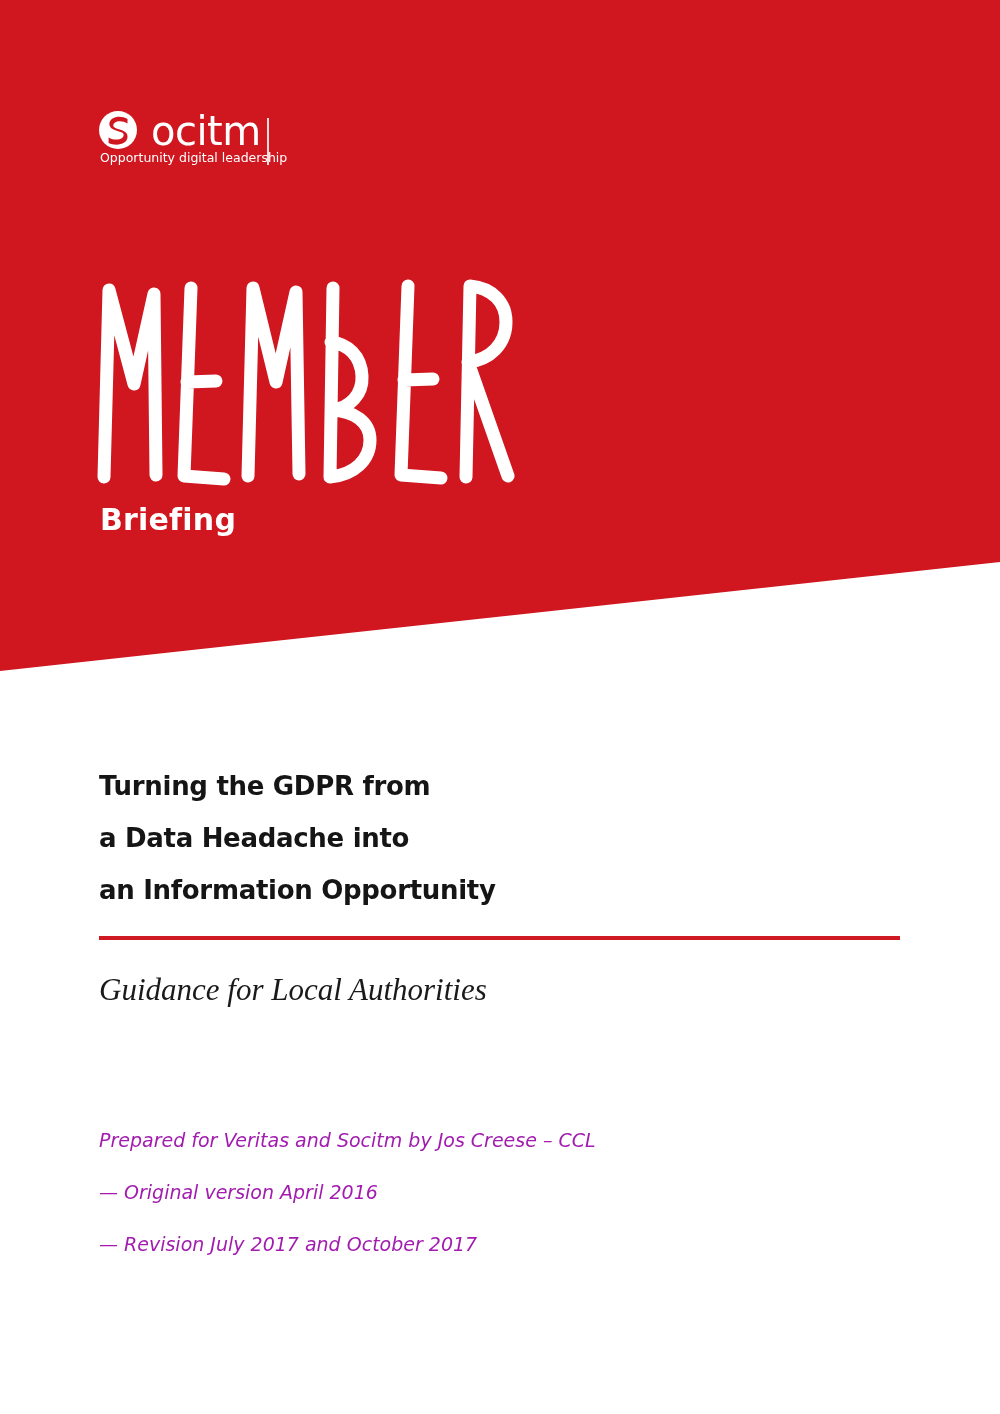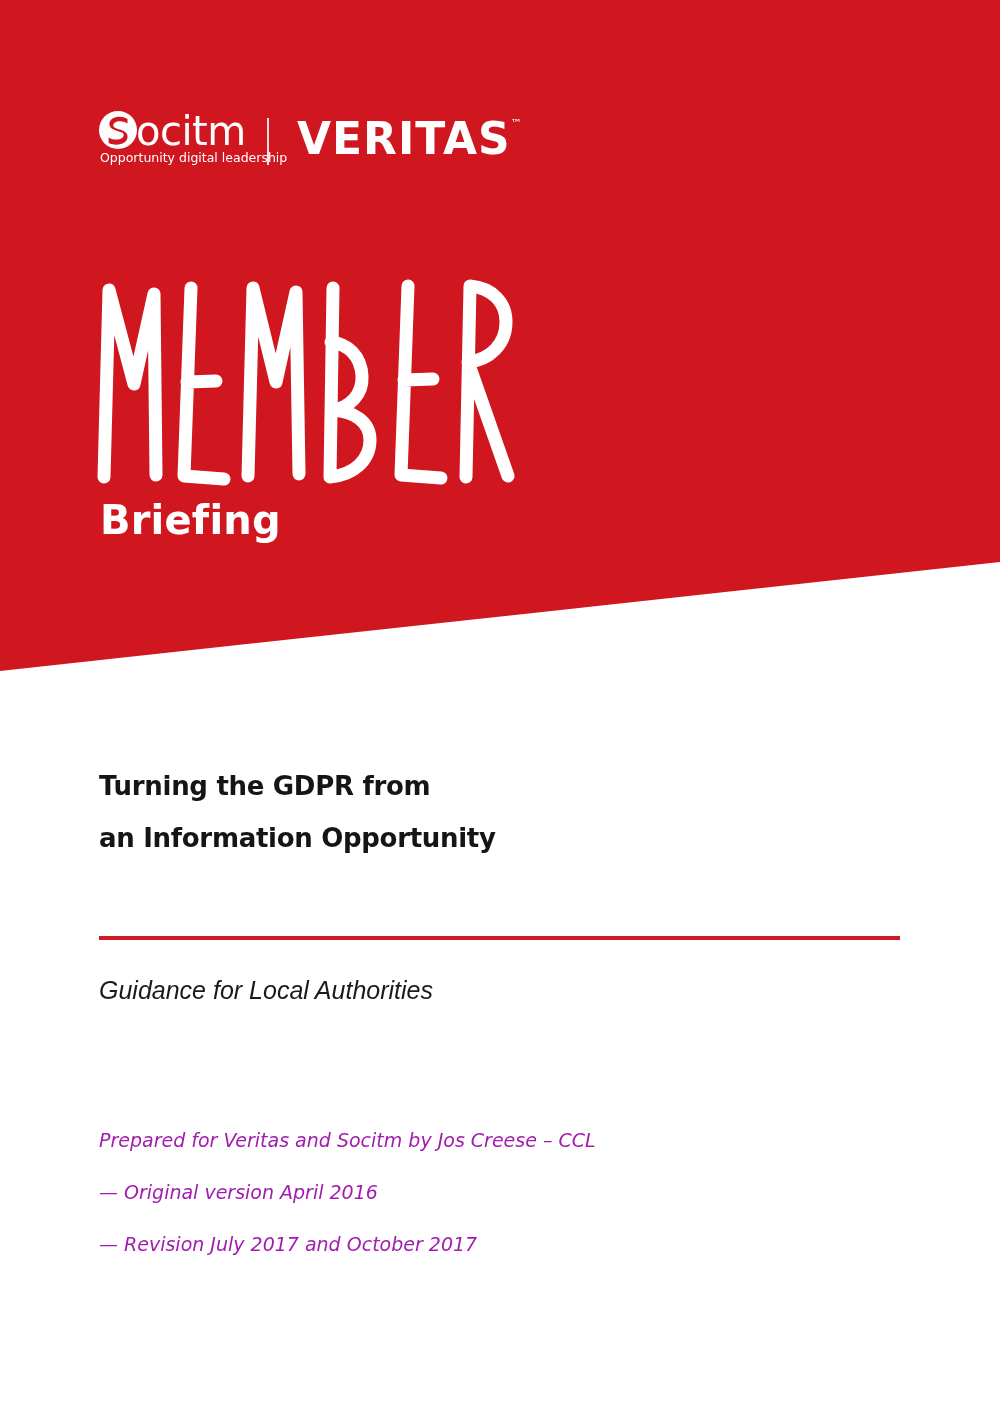--- a/index.html
+++ b/index.html
@@ -55,20 +55,21 @@
     display: block;
   }
   .socitm-word {
     font-family: "DejaVu Sans", sans-serif;
     font-size: 40px;
     line-height: 40px;
     color: #ffffff;
     letter-spacing: -0.5px;
     margin-left: -2px;
     margin-top: 3px;
+    padding-left: 15px;
   }
   .socitm-tagline {
     position: absolute;
     left: 2px;
     top: 43px;
     font-family: "DejaVu Sans", sans-serif;
     font-size: 12.5px;
     line-height: 14px;
     color: #ffffff;
     white-space: nowrap;
@@ -112,21 +113,21 @@
     left: 96px;
     top: 272px;
     display: block;
   }
   .briefing-label {
     position: absolute;
     left: 100px;
     top: 500px;
     font-family: "DejaVu Sans", sans-serif;
     font-weight: bold;
-    font-size: 40px;
+    font-size: 30px;
     line-height: 40px;
     color: #ffffff;
     letter-spacing: 0.2px;
     text-align: right;
   }
 
   
   .title-block {
     position: absolute;
     left: 99px;
@@ -152,23 +153,23 @@
     top: 936px;
     width: 801px;
     height: 4px;
     background: #CF1A24;
   }
 
   .doc-subtitle {
     position: absolute;
     left: 99px;
     top: 973px;
-    font-family: Liberation Sans, sans-serif;
+    font-family: Liberation Serif, serif;
     font-style: italic;
-    font-size: 25px;
+    font-size: 31px;
     line-height: 34px;
     color: #1a1a1a;
   }
 
   
   .credits {
     position: absolute;
     left: 99px;
     top: 1128px;
     width: 760px;
@@ -204,24 +205,20 @@
                    C30.4 29.8 30.6 24.6 27.2 22.0 C24.2 19.7 19.4 19.3 16.8 17.8
                    C14.6 16.5 14.8 14.1 17.0 12.6 C20.0 10.6 25.4 11.0 29.5 13.4 Z" fill="#D0161F"></path>
         </svg>
         <span class="socitm-word">ocitm</span>
       </div>
       <div class="socitm-tagline">Opportunity digital leadership</div>
     </div>
 
     <div class="logo-divider"></div>
 
-    <div class="veritas-logo">
-      <span class="veritas-word">VERITAS</span>
-      <span class="veritas-tm">™</span>
-    </div>
 
   </div>
 
   <svg class="member-word" width="420" height="215" viewBox="0 0 420 215">
     <g fill="none" stroke="#ffffff" stroke-width="13" stroke-linecap="round" stroke-linejoin="round">
 
       <path d="M8 205 L13 18 L38 112 L58 22 L60 203"></path>
 
       <path d="M95 16 L88 204 L128 207 M91 110 L120 109"></path>
 
@@ -233,20 +230,21 @@
       <path d="M312 14 L305 203 L345 206 M308 108 L337 107"></path>
 
       <path d="M370 205 L374 14 C396 16 410 30 410 50 C410 72 394 88 372 90 L412 204"></path>
     </g>
   </svg>
 
   <div class="briefing-label">Briefing</div>
 
   <h1 class="doc-title title-block">
     <span class="tline">Turning the GDPR from</span>
+    <span class="tline">a Data Headache into</span>
     <span class="tline">an Information Opportunity</span>
   </h1>
 
   <div class="title-rule"></div>
 
   <div class="doc-subtitle">Guidance for Local Authorities</div>
 
   <div class="credits">
     <div class="credit-line">Prepared for Veritas and Socitm by Jos Creese – CCL</div>
     <div class="credit-line">— Original version April 2016</div>

